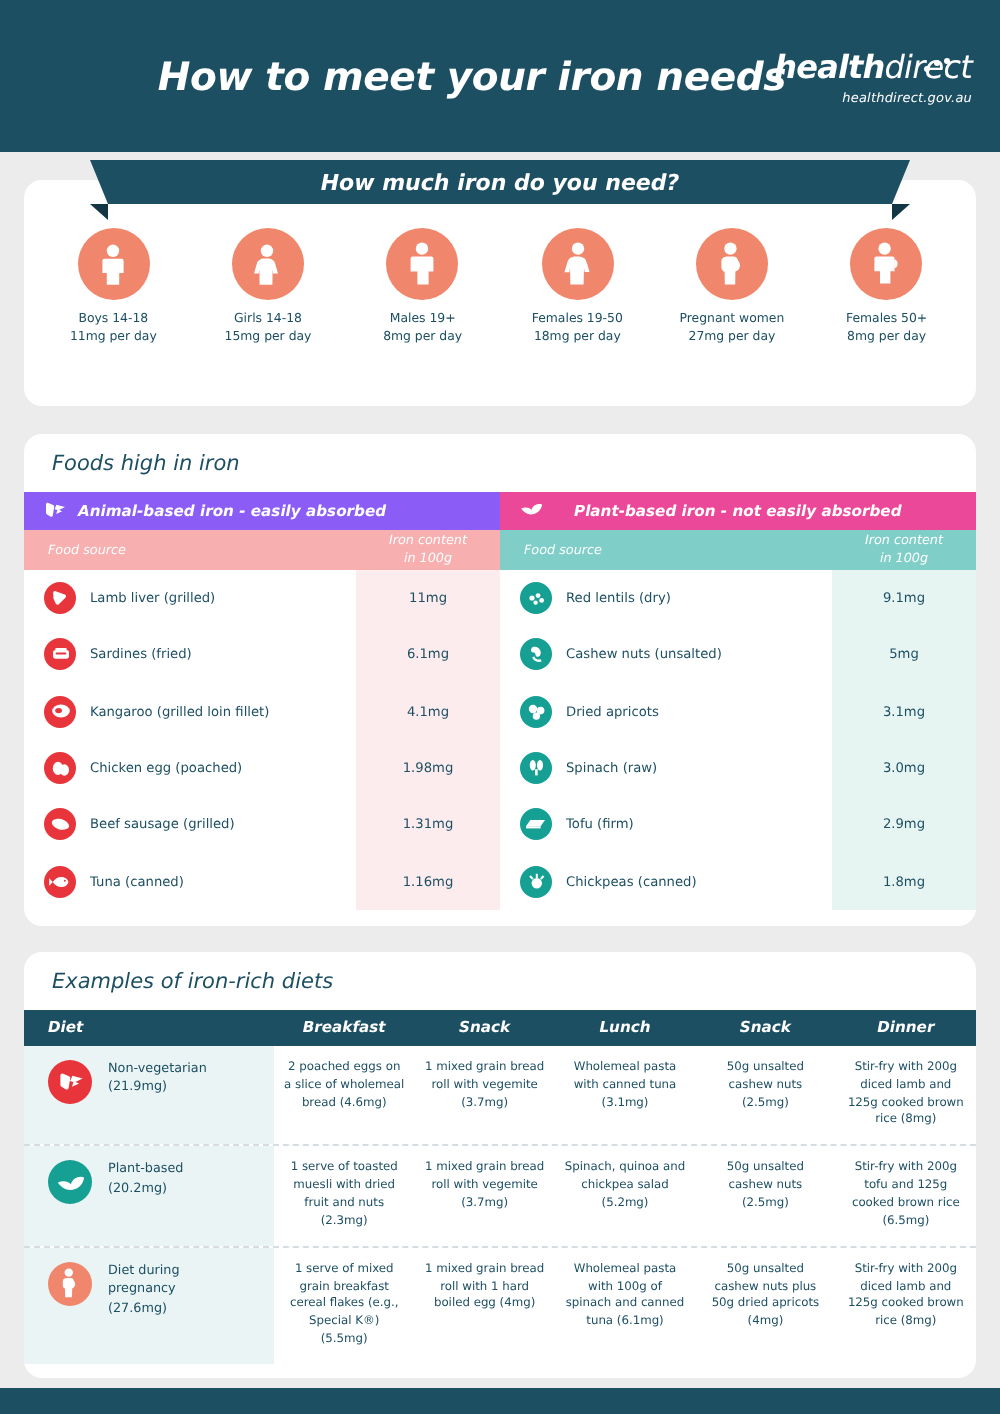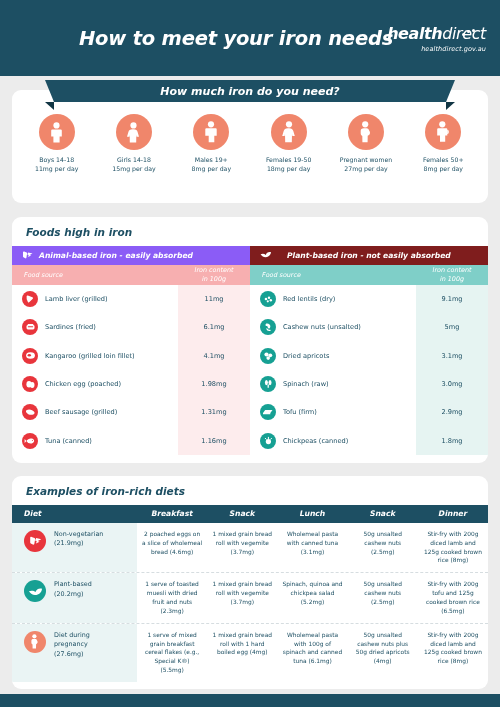--- a/index.html
+++ b/index.html
@@ -83,32 +83,32 @@
     background: #f0866b; margin: 0 auto 6px auto;
     display: flex; align-items: center; justify-content: center;
   }
   .need-circle svg { display: block; }
   .need-label { font-size: 6.2px; color: #1d4f63; line-height: 1.45; }
 
   
   .foods-wrap { margin-top: 14px; }
   .foods-card { padding-bottom: 8px; overflow: hidden; }
   .section-title {
-    font-size: 10.5px; font-weight: bold; font-style: italic;
+    font-size: 10.5px; font-weight: normal; font-style: italic;
     color: #1d4f63; padding: 9px 14px 8px 14px; border-radius: 14px;
   }
   .foods-cols { display: flex; }
   .food-col { width: 50%; }
   .col-head {
     display: flex; align-items: center; gap: 6px;
     height: 19px; padding: 0 10px;
     font-size: 7.6px; font-weight: bold; font-style: italic; color: #fff;
   }
   .col-head.animal { background: #8b5cf6; }
-  .col-head.plant  { background: #7f1d1d; gap: 16px; }
+  .col-head.plant  { background: #ec4899; gap: 16px; }
   .subhead {
     display: flex; height: 20px; align-items: center;
     font-size: 6.4px; font-style: italic; color: #ffffff;
   }
   .subhead.animal { background: #f7afb0; }
   .subhead.plant  { background: #7fcfc8; }
   .sh-source { flex: 1; padding-left: 12px; }
   .sh-content {
     width: 72px; text-align: center; line-height: 1.35;
   }

